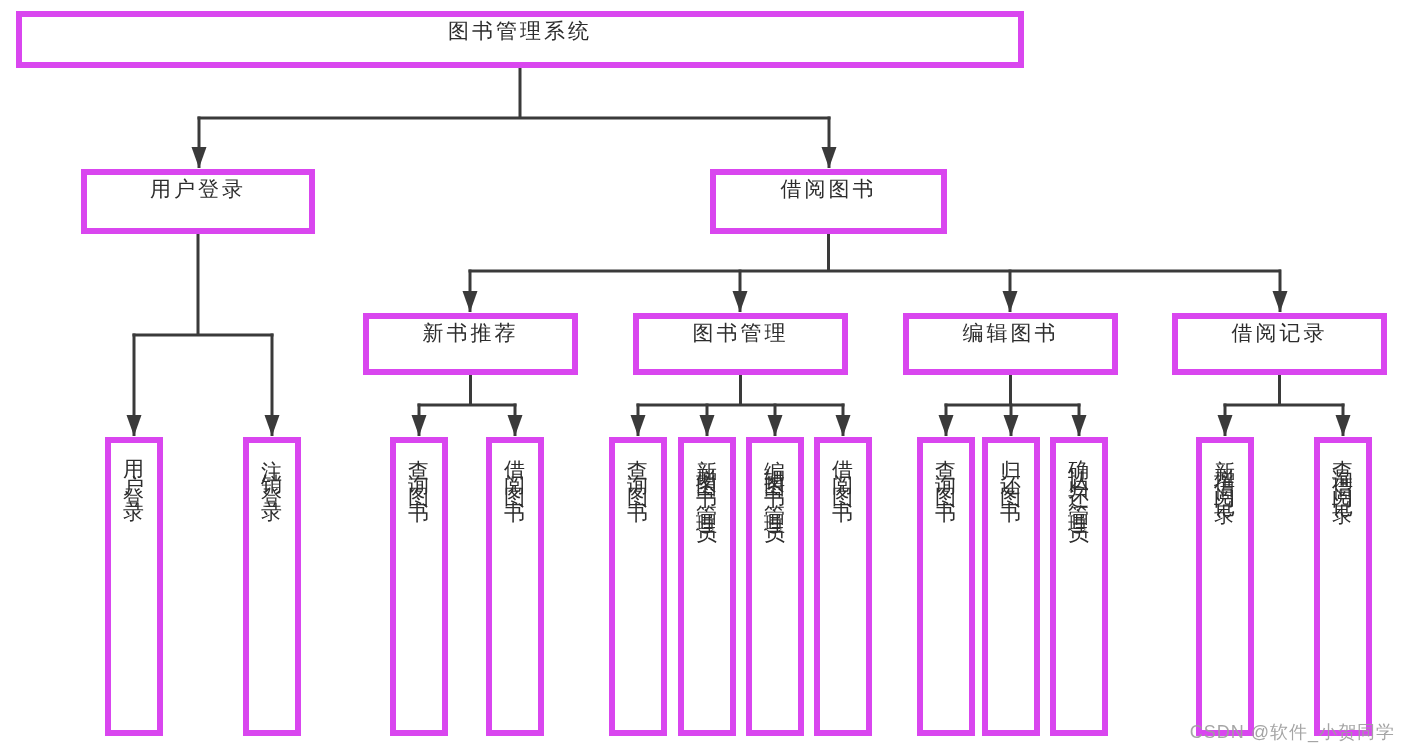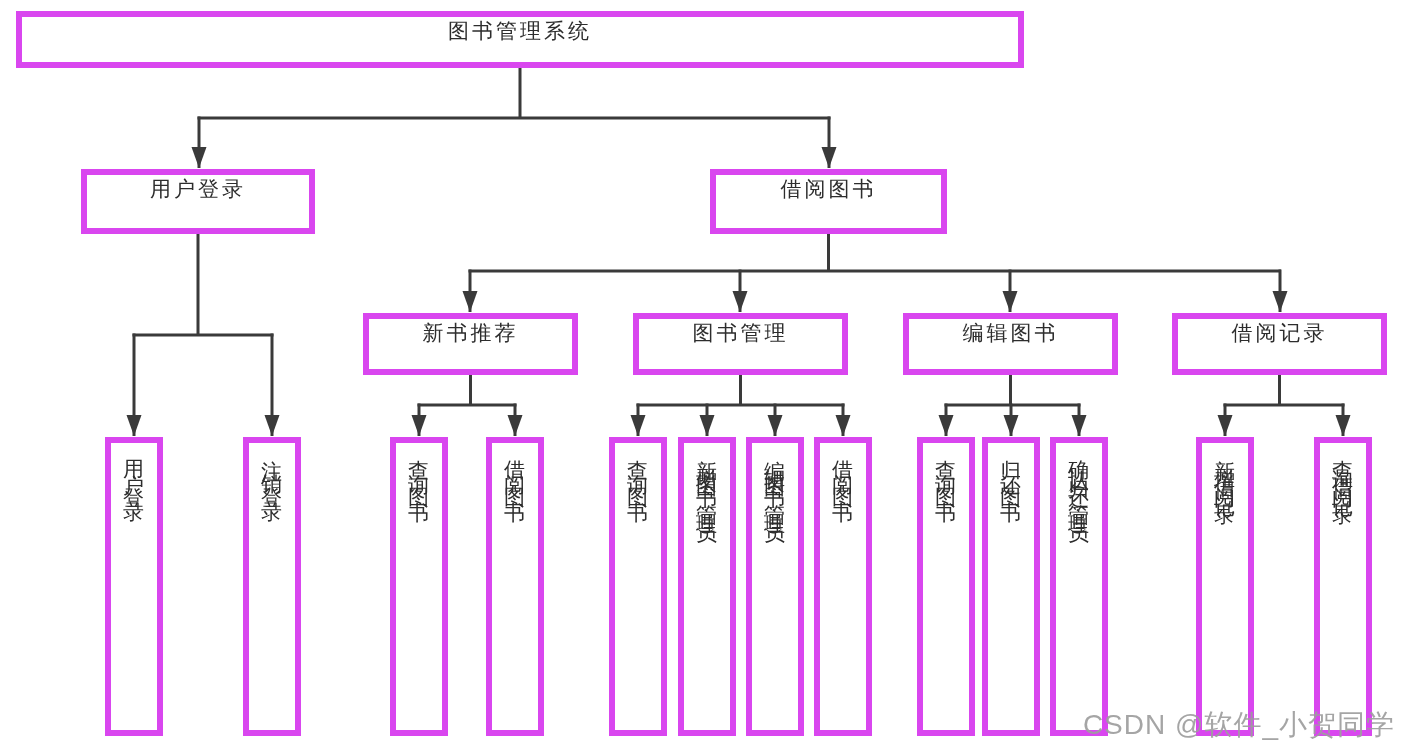--- a/index.html
+++ b/index.html
@@ -6,21 +6,21 @@
   html,body { width:1405px; height:747px; background:#ffffff; overflow:hidden;
               font-family:"Liberation Sans", sans-serif; }
   #stage { position:relative; width:1405px; height:747px; background:#ffffff; }
   #wires { position:absolute; left:0; top:0; width:1405px; height:747px; pointer-events:none; }
   .box { position:absolute; background:#ffffff; border:6px solid #d946ef;
          display:flex; align-items:flex-start; justify-content:center; z-index:2; }
   .lbl { font-size:21px; letter-spacing:3px; color:#2d2d2d; white-space:nowrap; }
   .leaf .lbl { writing-mode:vertical-rl; text-orientation:mixed; white-space:normal;
                letter-spacing:14px; line-height:1; }
   .leaf .lbl.long { letter-spacing:9px; }
-  .watermark { position:absolute; right:10px; bottom:3px; font-size:28px;
+  .watermark { position:absolute; right:10px; bottom:3px; font-size:18px;
                color:#9e9e9e; opacity:0.92; letter-spacing:1px; z-index:6; }
 </style>
 </head>
 <body>
 
 <div id="stage">
 
   <svg id="wires" viewBox="0 0 1405 747" xmlns="http://www.w3.org/2000/svg">
     <defs>
       <marker id="arr" markerWidth="24" markerHeight="17" refX="21" refY="8" orient="auto" markerUnits="userSpaceOnUse">

